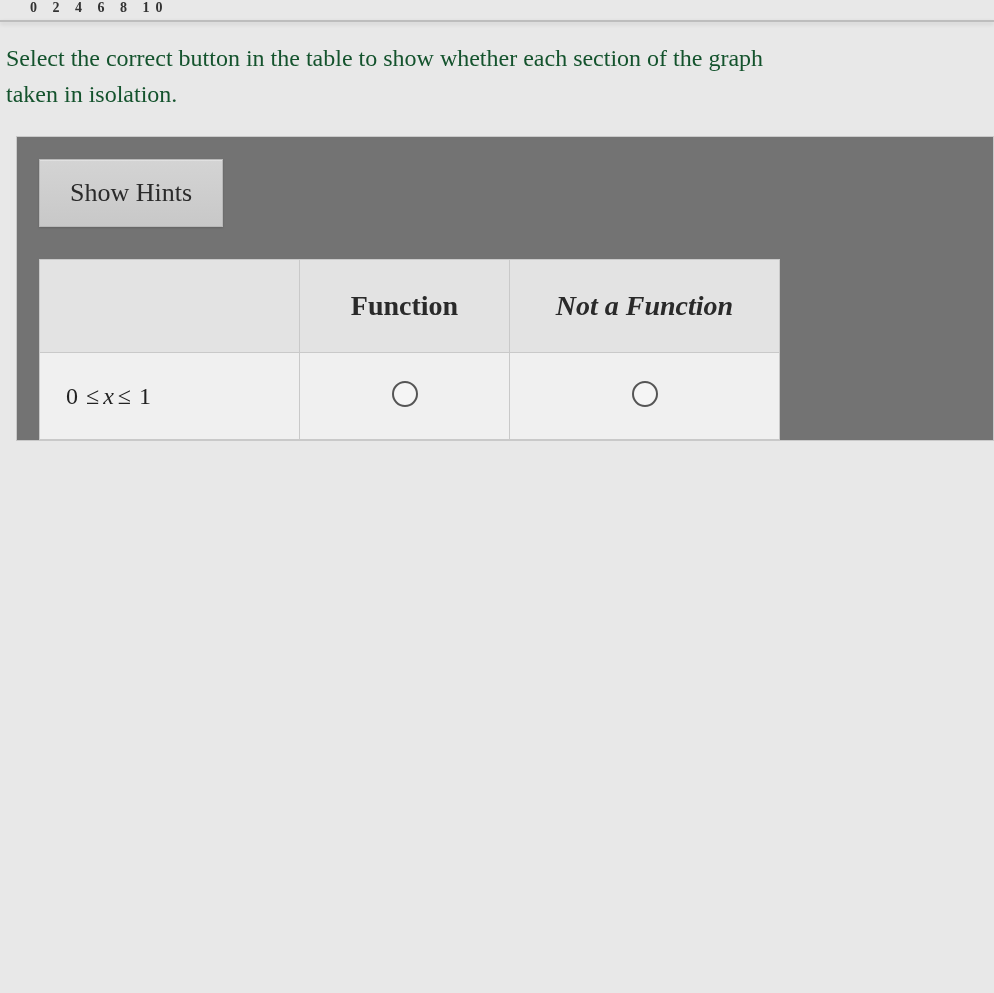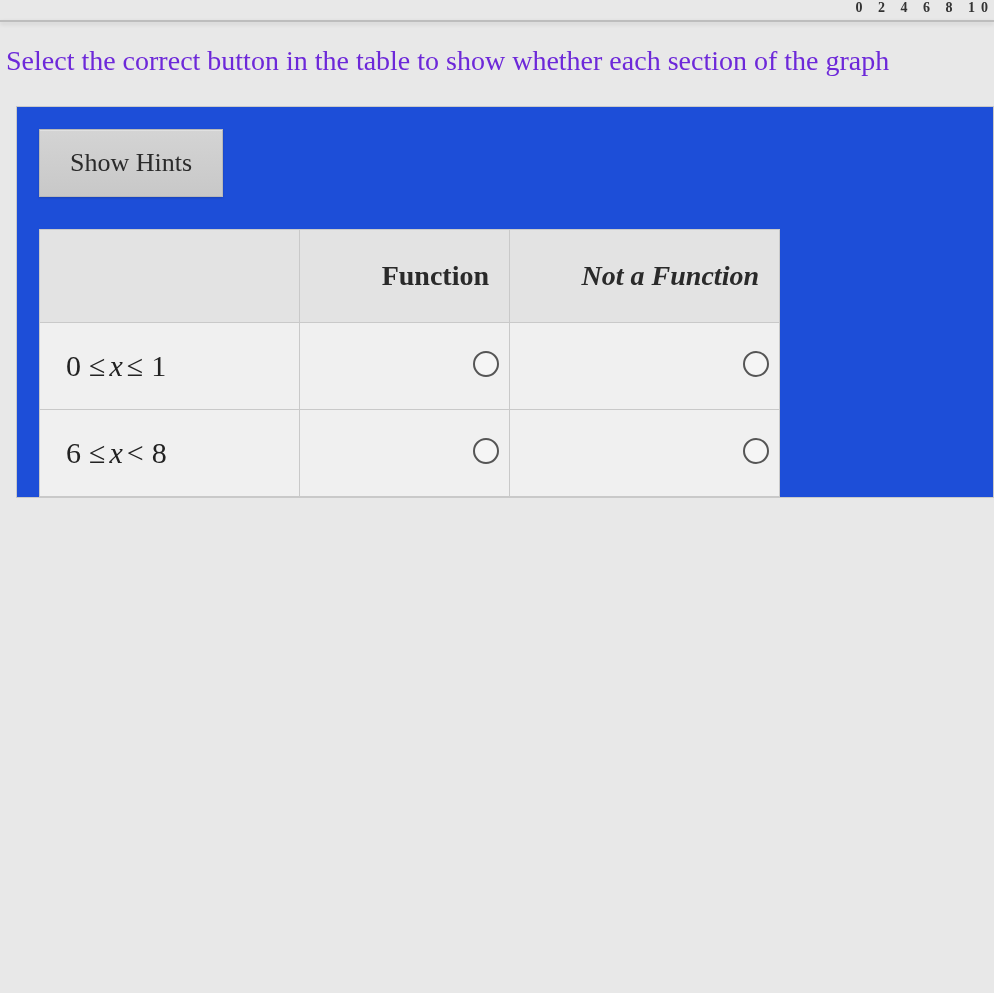--- a/index.html
+++ b/index.html
@@ -12,38 +12,37 @@
     width: 994px;
     height: 993px;
     overflow: hidden;
   }
   .axis-remnant {
     font-size: 14px;
     color: #333;
     padding: 0 0 4px 30px;
     letter-spacing: 6px;
     font-weight: 600;
-    text-align: right;
   }
   .divider {
     height: 2px;
     background: #bdbdbd;
     box-shadow: 0 2px 4px rgba(0,0,0,0.15);
     margin-bottom: 18px;
   }
   .instruction {
-    font-size: 28px;
+    font-size: 24px;
     line-height: 1.5;
-    color: #6d28d9;
+    color: #14532d;
     padding: 0 0 24px 6px;
     font-family: 'Times New Roman', Georgia, serif;
   }
   .panel {
     border: 1px solid #c9c9c9;
-    background: #1d4ed8;
+    background: #737373;
     margin: 0 0 0 16px;
     padding: 22px 22px 0 22px;
   }
   .hints-btn {
     display: inline-block;
     background: #cfcfcf;
     background: linear-gradient(#d4d4d4,#c8c8c8);
     border: 1px solid #b8b8b8;
     padding: 18px 30px;
     font-size: 26px;
@@ -52,39 +51,39 @@
     cursor: pointer;
     box-shadow: inset 0 1px 0 rgba(255,255,255,0.3), 0 1px 2px rgba(0,0,0,0.15);
   }
   .tbl {
     border-collapse: collapse;
     margin-top: 32px;
     background: #f0f0f0;
   }
   .tbl th, .tbl td {
     border: 1px solid #c9c9c9;
-    text-align: right;
+    text-align: center;
     vertical-align: middle;
   }
   .tbl th {
     background: #e3e3e3;
     font-weight: bold;
     font-size: 28px;
     padding: 30px 20px;
     font-family: 'Times New Roman', Georgia, serif;
     color: #2a2a2a;
   }
   .tbl th.corner {
     background: #e3e3e3;
     width: 260px;
   }
   .tbl th.col-func { width: 210px; }
   .tbl th.col-notfunc { width: 270px; font-style: italic; }
   .tbl td.rowlabel {
-    font-size: 30px;
+    font-size: 24px;
     padding: 26px 22px;
     text-align: left;
     font-family: 'Times New Roman', Georgia, serif;
     color: #222;
     white-space: nowrap;
   }
   .tbl td.radiocell {
     padding: 28px 10px;
   }
   .radio {
@@ -101,20 +100,21 @@
   .op { font-style: normal; padding: 0 4px; }
 </style>
 </head>
 <body>
 
 <div class="axis-remnant">0  2  4  6  8  10</div>
 <div class="divider"></div>
 
 <div class="instruction">
   <span>Select the correct button in the table to show whether each section of the graph</span><br>
+  <span>taken in isolation.</span>
 </div>
 
 <div class="panel">
   <button class="hints-btn">Show Hints</button>
 
   <table class="tbl">
     <thead>
       <tr>
         <th class="corner"></th>
         <th class="col-func">Function</th>
@@ -123,23 +123,15 @@
     </thead>
     <tbody>
       <tr>
         <td class="rowlabel">
           <span class="op">0</span><span class="op">≤</span><span class="math">x</span><span class="op">≤</span><span class="op">1</span>
           
         </td>
         <td class="radiocell"><span class="radio"></span></td>
         <td class="radiocell"><span class="radio"></span></td>
       </tr>
-      <tr>
-        <td class="rowlabel">
-          <span class="op">6</span><span class="op">≤</span><span class="math">x</span><span class="op">&lt;</span><span class="op">8</span>
-          
-        </td>
-        <td class="radiocell"><span class="radio"></span></td>
-        <td class="radiocell"><span class="radio"></span></td>
-      </tr>
     </tbody>
   </table>
 </div>
 
 </body></html>

